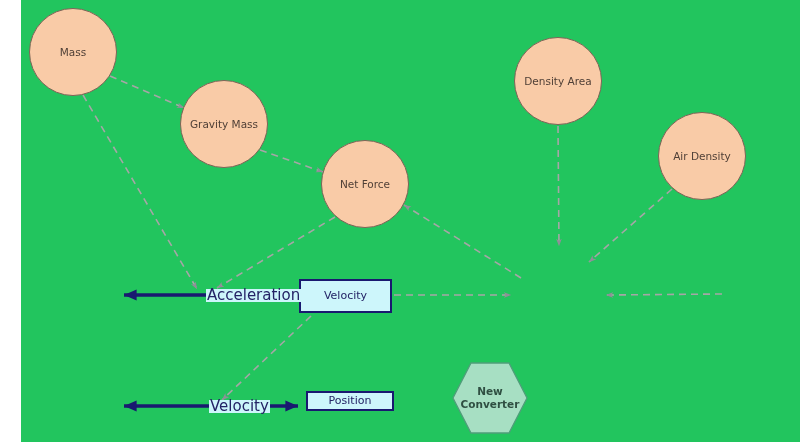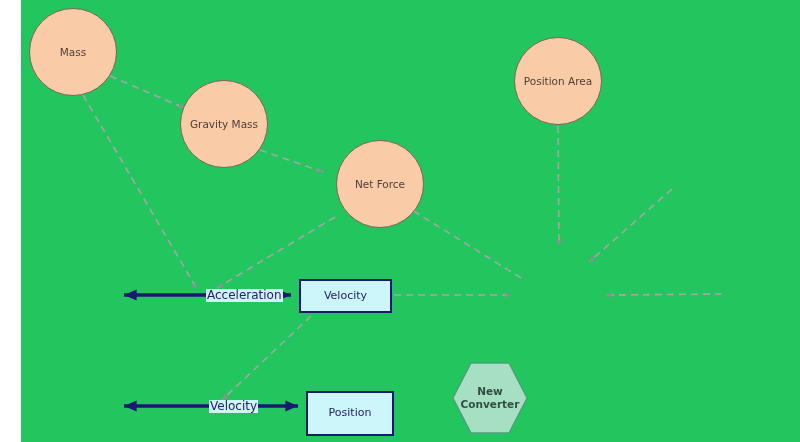--- a/index.html
+++ b/index.html
@@ -45,21 +45,21 @@
   .node.stock {
     background: #cdf6fb;
     border: 2px solid #191970;
     font-size: 11px;
     color: #232365;
   }
   .flow-label {
     position: absolute;
     background: #cdf6fb;
     color: #232365;
-    font-size: 12px;
+    font-size: 15px;
     padding: 0 1px;
     white-space: nowrap;
     line-height: 13px;
     text-align: right;
   }
   .hexwrap {
     position: absolute;
   }
   .hexwrap svg {
     position: absolute;
@@ -120,36 +120,39 @@
   </svg>
 
   <div class="node converter" style="left:8px; top:8px; width:88px; height:88px;">
     <span>Mass</span>
   </div>
 
   <div class="node converter" style="left:159px; top:80px; width:88px; height:88px;">
     <span>Gravity Mass</span>
   </div>
 
-  <div class="node converter" style="left:315px; top:140px; width:88px; height:88px;">
+  <div class="node converter" style="left:300px; top:140px; width:88px; height:88px;">
     <span>Net Force</span>
   </div>
 
   <div class="node converter" style="left:493px; top:37px; width:88px; height:88px;">
-    <span>Position Area</span>
+    <span>Density Area</span>
   </div>
 
+  <div class="node converter" style="left:637px; top:112px; width:88px; height:88px;">
+    <span>Air Density</span>
+  </div>
 
 
 
   <div class="node stock" style="left:278px; top:279px; width:93px; height:34px;">
     <span>Velocity</span>
   </div>
 
-  <div class="node stock" style="left:285px; top:391px; width:88px; height:45px;">
+  <div class="node stock" style="left:285px; top:391px; width:88px; height:20px;">
     <span>Position</span>
   </div>
 
   <div class="hexwrap" style="left:430px; top:361px; width:78px; height:74px;font-weight:bold;">
     <svg width="78" height="74" viewBox="0 0 78 74" xmlns="http://www.w3.org/2000/svg">
       <polygon points="20,2 58,2 76,37 58,72 20,72 2,37" fill="#a7dfc3" stroke="#4f9e7a" stroke-width="1.3"></polygon>
     </svg>
     <div class="hexlabel">New
 Converter</div>
   </div>

